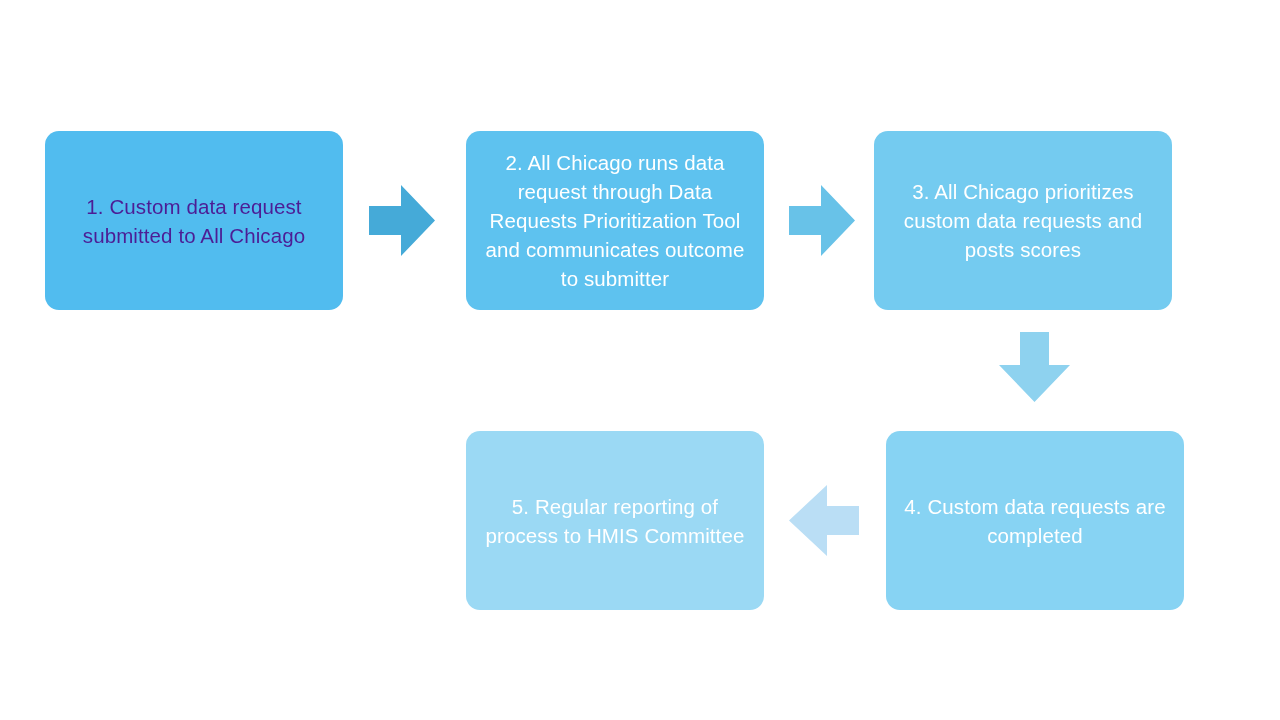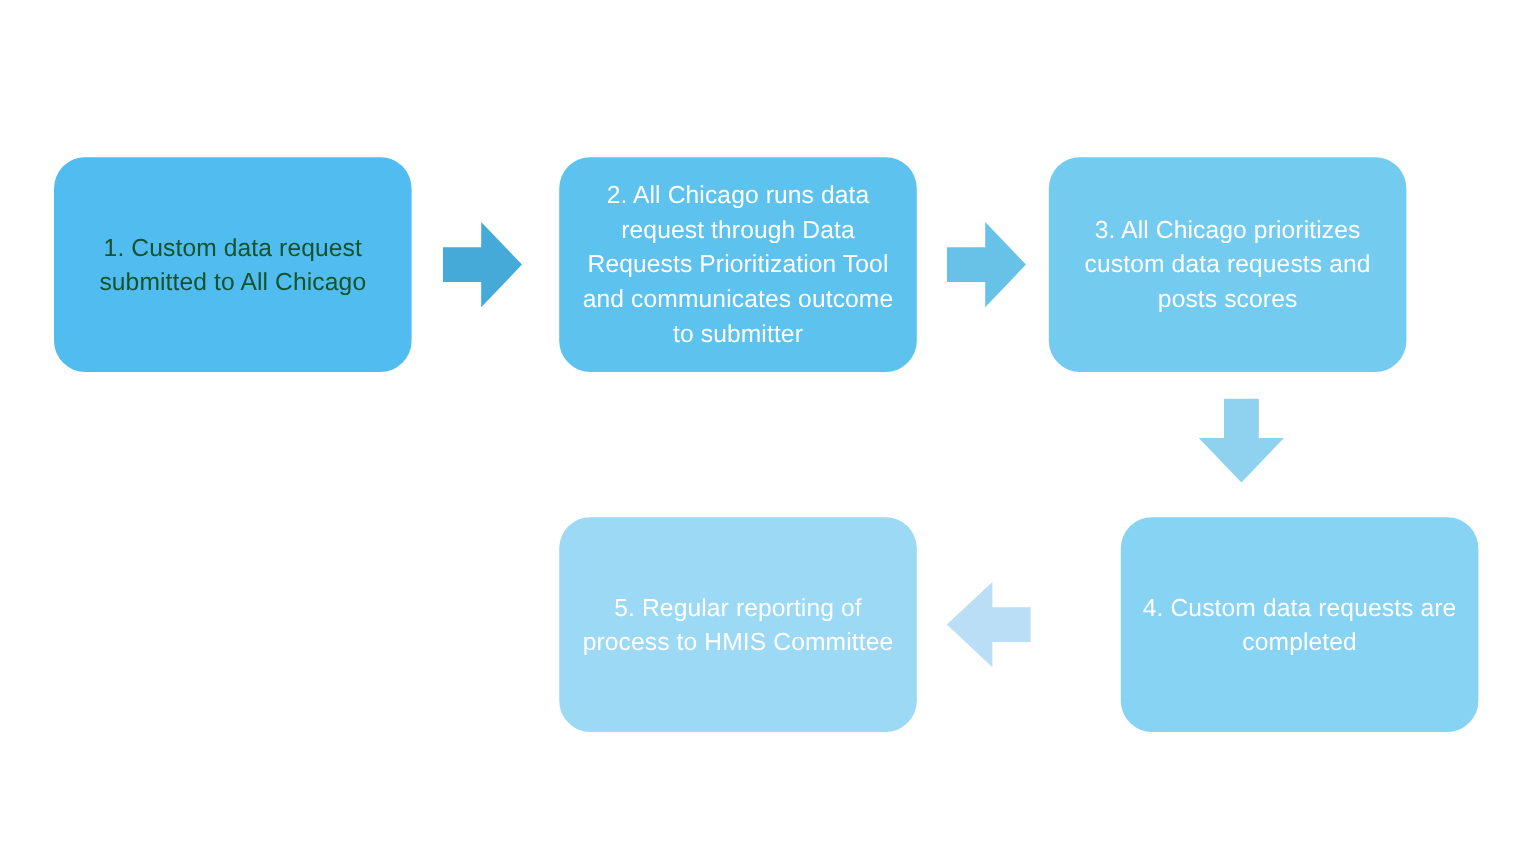--- a/index.html
+++ b/index.html
@@ -17,21 +17,21 @@
   #canvas {
     position: relative;
     width: 1280px;
     height: 720px;
   }
 
   
   .node {
     position: absolute;
     box-sizing: border-box;
-    border-radius: 26px;
+    border-radius: 14px;
     display: flex;
     align-items: center;
     justify-content: center;
     text-align: center;
     color: #ffffff;
     font-size: 20.5px;
     line-height: 29px;
     letter-spacing: 0.1px;
     padding: 6px 14px;
     -webkit-font-smoothing: antialiased;
@@ -39,40 +39,40 @@
 
   .node-label {
     display: block;
     width: 100%;
   }
 
   
   #node-1 { left: 45px;  top: 131px; width: 298px; height: 179px; }
   #node-2 { left: 466px; top: 131px; width: 298px; height: 179px; }
   #node-3 { left: 874px; top: 131px; width: 298px; height: 179px; }
-  #node-4 { left: 886px; top: 431px; width: 298px; height: 179px; margin-left: 48px; }
+  #node-4 { left: 886px; top: 431px; width: 298px; height: 179px; }
   #node-5 { left: 466px; top: 431px; width: 298px; height: 179px; }
 
   
   .arrow {
     position: absolute;
     display: block;
   }
 
   #arrow-1 { left: 369px; top: 185px;  width: 66px;  height: 71px; }
   #arrow-2 { left: 789px; top: 185px;  width: 66px;  height: 71px; }
   #arrow-3 { left: 999px; top: 332px;  width: 71px;  height: 70px; }
   #arrow-4 { left: 789px; top: 485px;  width: 70px;  height: 71px; }
 </style>
 </head>
 <body style="background: rgb(255, 255, 255);">
 
 <div id="canvas">
 
-  <div class="node" id="node-1" style="background: rgb(81, 188, 239); color: #14532d;">
+  <div class="node" id="node-1" style="background: rgb(81, 188, 239); color: #4c1d95;">
     <span class="node-label">1. Custom data request submitted to All Chicago</span>
   </div>
 
   <svg class="arrow" id="arrow-1" viewBox="0 0 66 71">
     <polygon points="0,21 32,21 32,0 66,35.5 32,71 32,50 0,50" fill="#45aad8"></polygon>
   </svg>
 
   <div class="node" id="node-2" style="background: rgb(94, 194, 239); color: rgb(255, 255, 255);">
     <span class="node-label">2. All Chicago runs data request through Data Requests Prioritization Tool and communicates outcome to submitter</span>
   </div>

